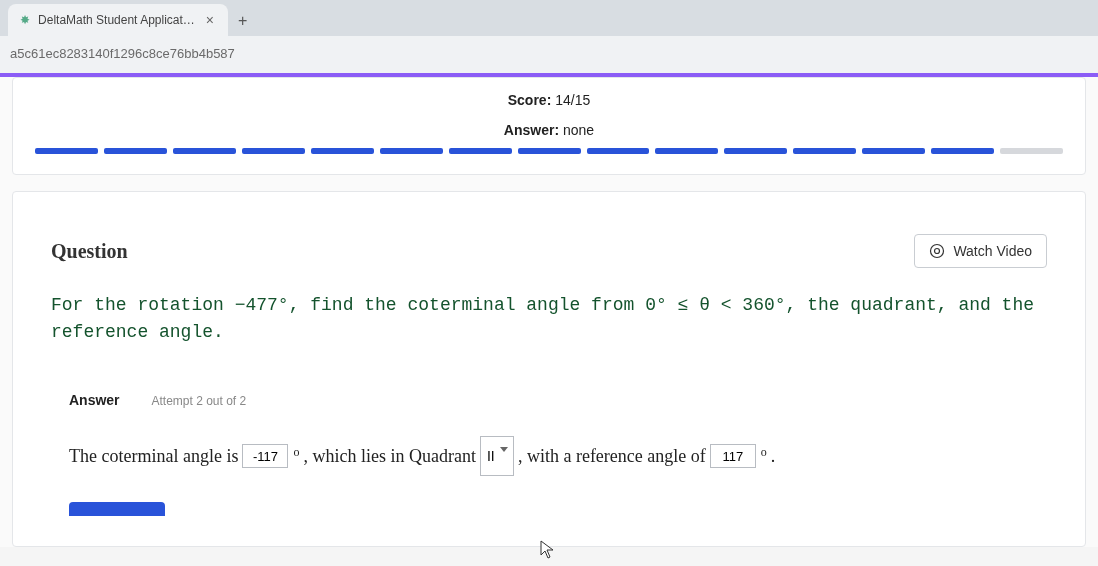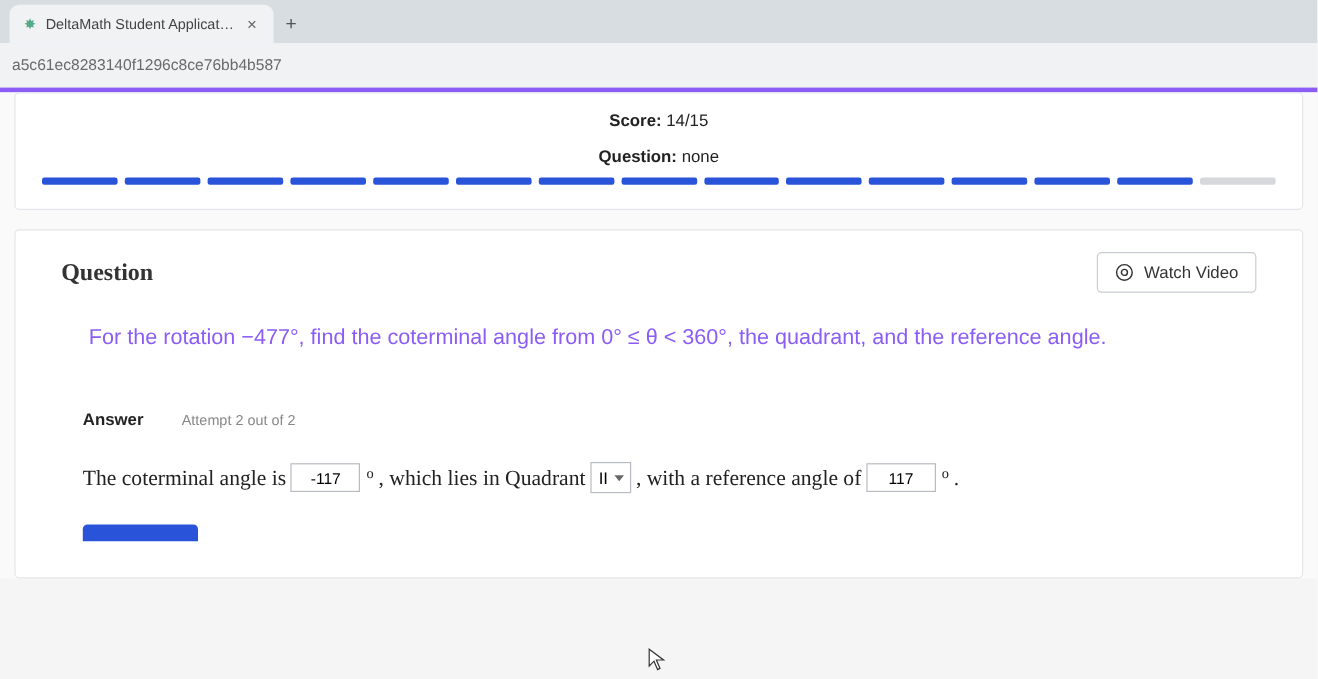--- a/index.html
+++ b/index.html
@@ -69,21 +69,21 @@
 .progress {
   display:flex;
   gap:6px;
   padding:0 22px 20px 22px;
 }
 .seg {
   height:6px;
   flex:1;
   border-radius:2px;
 }
-.question-card { padding:18px 38px 30px 38px; }
+.question-card { padding:42px 38px 30px 38px; }
 .q-header {
   display:flex;
   justify-content:space-between;
   align-items:center;
   margin-bottom:24px;
 }
 .q-label { font-size:20px; font-weight:bold; color:#333; }
 .watch-btn {
   border:1px solid #c9cdd2;
   border-radius:4px;
@@ -93,24 +93,23 @@
   color:#333;
   background:#fff;
   display:flex;
   align-items:center;
   gap:8px;
   cursor:pointer;
   justify-content:flex-end;
 }
 .prompt {
   font-size:18px;
-  color:#8b5cf6;
+  color:#14532d;
   line-height:1.5;
-  font-family: Liberation Sans, sans-serif;
-  margin-left: 23px;
+  font-family: Liberation Mono, monospace;
 }
 .answer-block { margin-top:46px; padding-left:18px; }
 .answer-head {
   font-family: Arial, sans-serif;
   font-size:14px;
   color:#222;
   margin-bottom:28px;
 }
 .answer-head b { font-weight:700; margin-right:28px;}
 .attempt { color:#888; font-size:12px; }
@@ -118,29 +117,29 @@
   font-size:18px;
   color:#222;
   display:flex;
   align-items:center;
   flex-wrap:wrap;
   gap:4px;
   font-family: Georgia, serif;
 }
 .inp {
   border:1px solid #b8bcc2;
-  width:58px;
+  width:46px;
   height:24px;
   font-size:13px;
   text-align:center;
   font-family: Arial, sans-serif;
 }
 .sel {
   border:1px solid #b8bcc2;
-  height:26px;
+  height:40px;
   font-size:14px;
   padding:0 18px 0 6px;
   font-family: Arial, sans-serif;
   background:#fff;
   appearance:none;
   position:relative;
 }
 .sel-wrap { position:relative; display:inline-block; }
 .sel-wrap::after {
   content:"";
@@ -179,21 +178,21 @@
 
 <div class="url-bar">
   <span>a5c61ec8283140f1296c8ce76bb4b587</span>
 </div>
 
 <div class="content">
 
   <div class="card">
     <div class="score-row">
       <span><b>Score:</b> <span>14/15</span></span>
-      <span><b>Question:</b> <span>none</span></span>
+      <span><b>Answer:</b> <span>none</span></span>
     </div>
     <div class="progress" id="progress">
         <div class="seg" style="background: rgb(41, 83, 217);"></div>
         <div class="seg" style="background: rgb(41, 83, 217);"></div>
         <div class="seg" style="background: rgb(41, 83, 217);"></div>
         <div class="seg" style="background: rgb(41, 83, 217);"></div>
         <div class="seg" style="background: rgb(41, 83, 217);"></div>
         <div class="seg" style="background: rgb(41, 83, 217);"></div>
         <div class="seg" style="background: rgb(41, 83, 217);"></div>
         <div class="seg" style="background: rgb(41, 83, 217);"></div>

